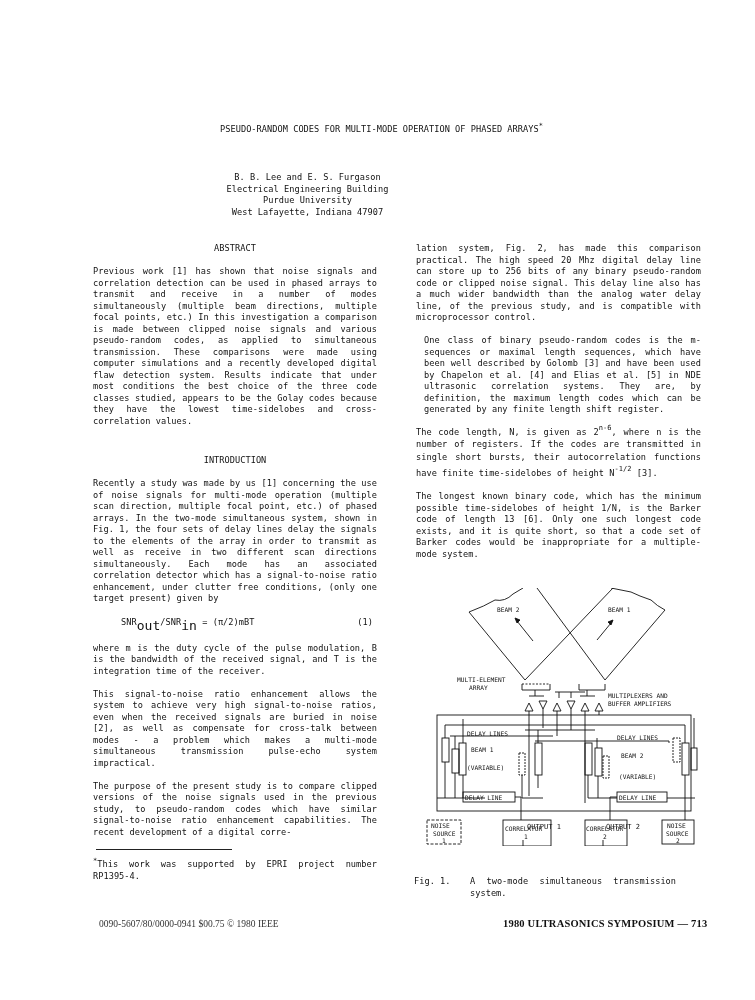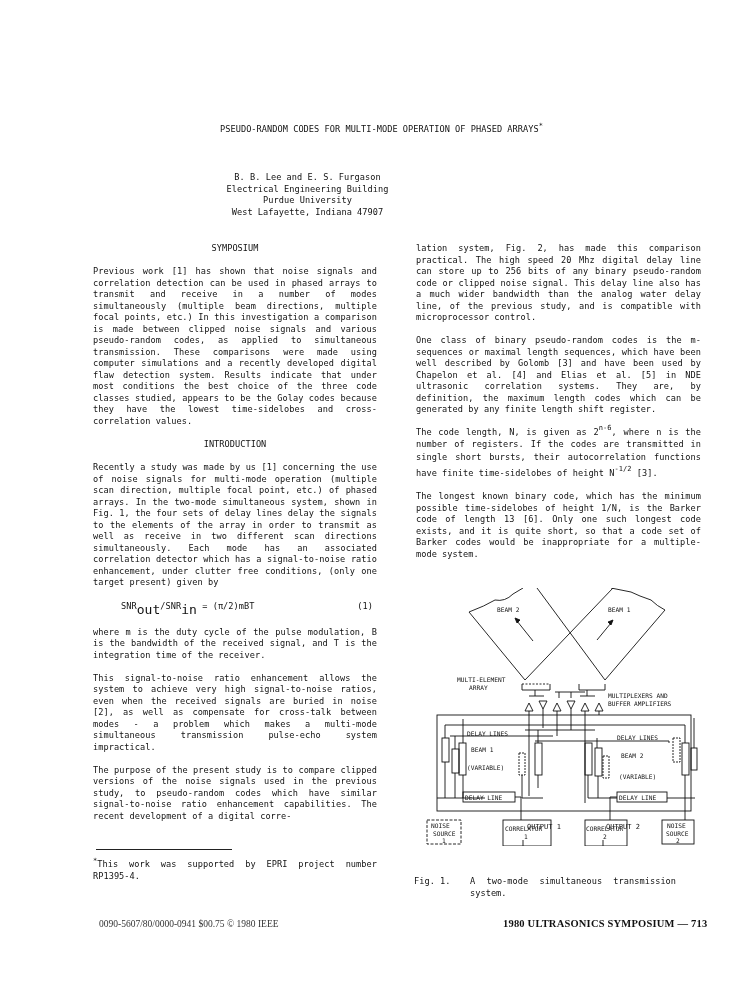--- a/index.html
+++ b/index.html
@@ -37,39 +37,39 @@
 <div class="abs mono title"><span>PSEUDO-RANDOM CODES FOR MULTI-MODE OPERATION OF PHASED ARRAYS</span><sup>*</sup></div>
 
 <div class="abs mono authors">
   <div>B. B. Lee and E. S. Furgason</div>
   <div>Electrical Engineering Building</div>
   <div>Purdue University</div>
   <div>West Lafayette, Indiana 47907</div>
 </div>
 
 <div class="col left mono" style="top:243px;">
-  <p class="head">SYMPOSIUM</p>
+  <p class="head">ABSTRACT</p>
   <p class="para">Previous work [1] has shown that noise signals and correlation detection can be used in phased arrays to transmit and receive in a number of modes simultaneously (multiple beam directions, multiple focal points, etc.) In this investigation a comparison is made between clipped noise signals and various pseudo-random codes, as applied to simultaneous transmission. These comparisons were made using computer simulations and a recently developed digital flaw detection system. Results indicate that under most conditions the best choice of the three code classes studied, appears to be the Golay codes because they have the lowest time-sidelobes and cross-correlation values.</p>
-  <p class="head" style="margin-top:12px;">INTRODUCTION</p>
+  <p class="head" style="margin-top:28px;">INTRODUCTION</p>
   <p class="para" style="margin-bottom:12px;">Recently a study was made by us [1] concerning the use of noise signals for multi-mode operation (multiple scan direction, multiple focal point, etc.) of phased arrays. In the two-mode simultaneous system, shown in Fig. 1, the four sets of delay lines delay the signals to the elements of the array in order to transmit as well as receive in two different scan directions simultaneously. Each mode has an associated correlation detector which has a signal-to-noise ratio enhancement, under clutter free conditions, (only one target present) given by</p>
   <div class="eq">
     <span class="lhs"><span>SNR</span><sub>out</sub><span>/SNR</span><sub>in</sub><span> = (π/2)mBT</span></span>
     <span class="num">(1)</span>
   </div>
   <p class="para">where m is the duty cycle of the pulse modulation, B is the bandwidth of the received signal, and T is the integration time of the receiver.</p>
   <p class="para">This signal-to-noise ratio enhancement allows the system to achieve very high signal-to-noise ratios, even when the received signals are buried in noise [2], as well as compensate for cross-talk between modes - a problem which makes a multi-mode simultaneous transmission pulse-echo system impractical.</p>
   <p class="para">The purpose of the present study is to compare clipped versions of the noise signals used in the previous study, to pseudo-random codes which have similar signal-to-noise ratio enhancement capabilities. The recent development of a digital corre-</p>
 </div>
 
 <div class="fnrule"></div>
 <div class="footnote mono"><sup>*</sup><span>This work was supported by EPRI project number RP1395-4.</span></div>
 
 <div class="col right mono" style="top:243px;">
   <p class="para">lation system, Fig. 2, has made this comparison practical. The high speed 20 Mhz digital delay line can store up to 256 bits of any binary pseudo-random code or clipped noise signal. This delay line also has a much wider bandwidth than the analog water delay line, of the previous study, and is compatible with microprocessor control.</p>
-  <p style="margin-bottom:6px;">One class of binary pseudo-random codes is the m-sequences or maximal length sequences, which have been well described by Golomb [3] and have been used by Chapelon et al. [4] and Elias et al. [5] in NDE ultrasonic correlation systems. They are, by definition, the maximum length codes which can be generated by any finite length shift register.</p>
+  <p style="margin-bottom:6px;margin-left:8px;">One class of binary pseudo-random codes is the m-sequences or maximal length sequences, which have been well described by Golomb [3] and have been used by Chapelon et al. [4] and Elias et al. [5] in NDE ultrasonic correlation systems. They are, by definition, the maximum length codes which can be generated by any finite length shift register.</p>
   <p class="para" style="line-height:12.5px;"><span>The code length, N, is given as 2</span><sup class="s">n-6</sup><span>, where n is the number of registers. If the codes are transmitted in single short bursts, their autocorrelation functions have finite time-sidelobes of height N</span><sup class="s">-1/2</sup><span> [3].</span></p>
   <p class="para">The longest known binary code, which has the minimum possible time-sidelobes of height 1/N, is the Barker code of length 13 [6]. Only one such longest code exists, and it is quite short, so that a code set of Barker codes would be inappropriate for a multiple-mode system.</p>
 </div>
 
 <div class="figure">
   <svg width="300" height="258" viewBox="0 0 300 258" xmlns="http://www.w3.org/2000/svg">
     <g stroke="#111" stroke-width="0.9" fill="none">
 
       <path d="M100 92 L44 24 Q60 18 70 12 Q80 14 88 6 L98 0"></path>
       <path d="M100 92 L188 0"></path>

